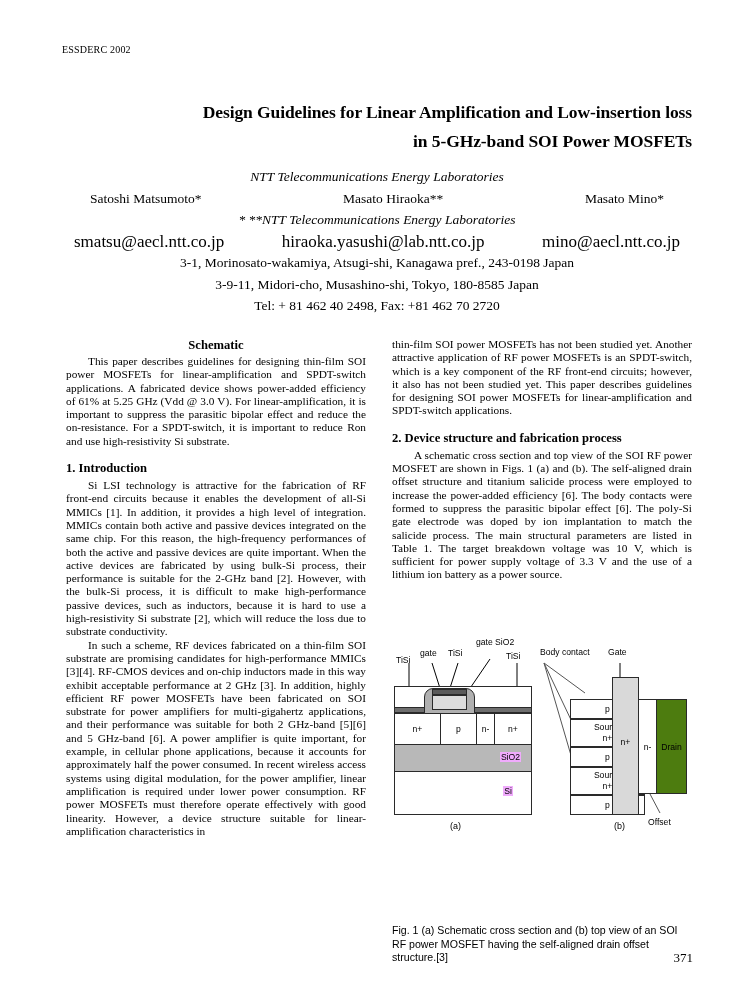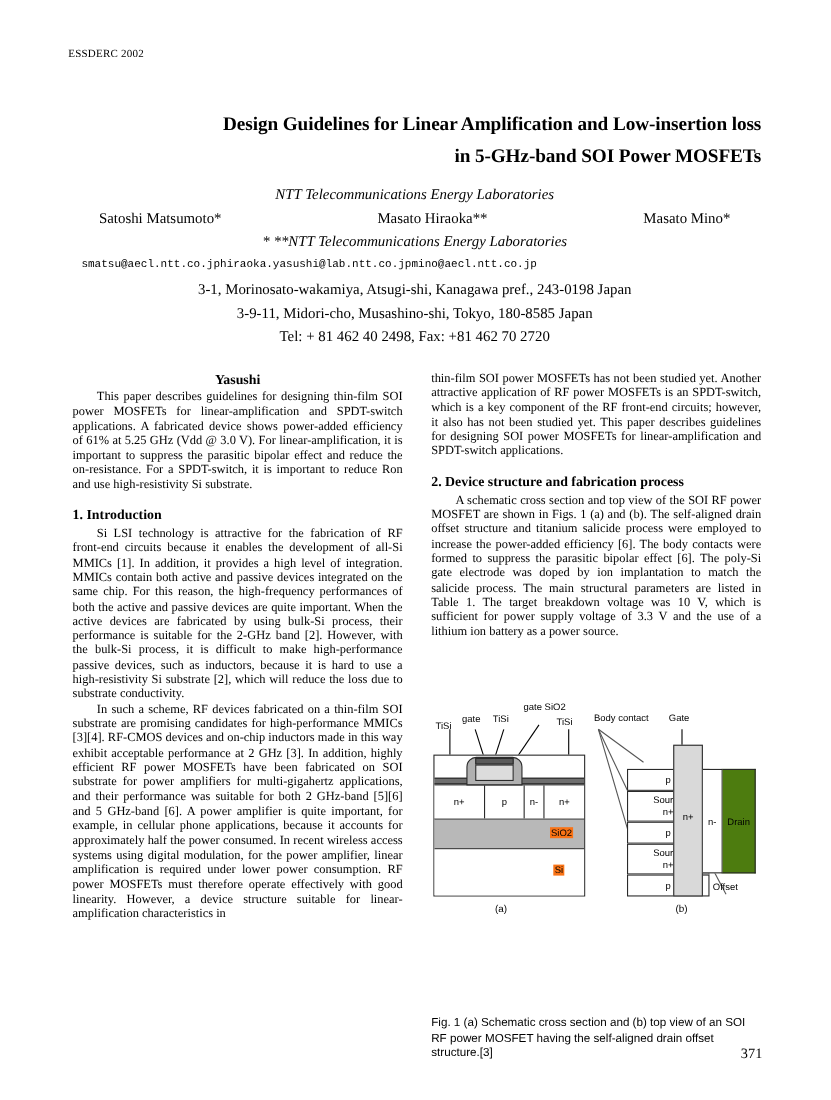--- a/index.html
+++ b/index.html
@@ -57,25 +57,24 @@
   .affil-line { display: block; font-style: italic; }
   .author-row {
     display: flex;
     justify-content: space-between;
     padding: 0 28px;
     box-sizing: border-box;
     align-items: center;
   }
   .email-row {
     display: flex;
-    justify-content: flex-start;
+    justify-content: space-between;
     padding: 0 12px;
     box-sizing: border-box;
-    font-size: 10px;
-    font-family: Liberation Mono, monospace;
+    font-size: 17px;
   }
 
   
   #address-block {
     position: absolute;
     left: 62px;
     top: 252px;
     width: 630px;
     text-align: center;
     font-size: 13.5px;
@@ -187,21 +186,21 @@
     align-items: center;
     justify-content: center;
     font-family: "Liberation Sans", sans-serif;
     font-size: 8.6px;
     border-right: 1px solid #2a2a2a;
   }
   .layer-name {
     position: absolute;
     font-family: "Liberation Sans", sans-serif;
     font-size: 8.6px;
-    background: #f97316;
+    background: #f0abfc;
     padding: 0 1px;
   }
   #gate-stack {
     position: absolute;
     left: 29px;
     bottom: 100px;
     width: 51px;
     height: 26px;
   }
   #gate-body {
@@ -353,21 +352,21 @@
     </div>
   </div>
 
   <div id="address-block">
     <div>3-1, Morinosato-wakamiya, Atsugi-shi, Kanagawa pref., 243-0198 Japan</div>
     <div>3-9-11, Midori-cho, Musashino-shi, Tokyo, 180-8585 Japan</div>
     <div>Tel: + 81 462 40 2498,  Fax: +81 462 70 2720</div>
   </div>
 
   <div class="column" id="col-left">
-    <div class="sec-abstract-head">Yasushi</div>
+    <div class="sec-abstract-head">Schematic</div>
     <p class="body-par">This paper describes guidelines for designing thin-film SOI power MOSFETs for linear-amplification and SPDT-switch applications. A fabricated device shows power-added efficiency of 61% at 5.25 GHz (Vdd @ 3.0 V). For linear-amplification, it is important to suppress the parasitic bipolar effect and reduce the on-resistance. For a SPDT-switch, it is important to reduce Ron and use high-resistivity Si substrate.</p>
     <div class="sec-head">1. Introduction</div>
     <p class="body-par">Si LSI technology is attractive for the fabrication of RF front-end circuits because it enables the development of all-Si MMICs [1]. In addition, it provides a high level of integration. MMICs contain both active and passive devices integrated on the same chip. For this reason, the high-frequency performances of both the active and passive devices are quite important. When the active devices are fabricated by using bulk-Si process, their performance is suitable for the 2-GHz band [2]. However, with the bulk-Si process, it is difficult to make high-performance passive devices, such as inductors, because it is hard to use a high-resistivity Si substrate [2], which will reduce the loss due to substrate conductivity.</p>
     <p class="body-par">In such a scheme, RF devices fabricated on a thin-film SOI substrate are promising candidates for high-performance MMICs [3][4]. RF-CMOS devices and on-chip inductors made in this way exhibit acceptable performance at 2 GHz [3]. In addition, highly efficient RF power MOSFETs have been fabricated on SOI substrate for power amplifiers for multi-gigahertz applications, and their performance was suitable for both 2 GHz-band [5][6] and 5 GHz-band [6]. A power amplifier is quite important, for example, in cellular phone applications, because it accounts for approximately half the power consumed. In recent wireless access systems using digital modulation, for the power amplifier, linear amplification is required under lower power consumption. RF power MOSFETs must therefore operate effectively with good linearity. However, a device structure suitable for linear-amplification characteristics in</p>
   </div>
 
   <div class="column" id="col-right">
     <p class="body-par noindent">thin-film SOI power MOSFETs has not been studied yet. Another attractive application of RF power MOSFETs is an SPDT-switch, which is a key component of the RF front-end circuits; however, it also has not been studied yet. This paper describes guidelines for designing SOI power MOSFETs for linear-amplification and SPDT-switch applications.</p>
     <div class="sec-head">2. Device structure and fabrication process</div>
     <p class="body-par">A schematic cross section and top view of the SOI RF power MOSFET are shown in Figs. 1 (a) and (b). The self-aligned drain offset structure and titanium salicide process were employed to increase the power-added efficiency [6]. The body contacts were formed to suppress the parasitic bipolar effect [6]. The poly-Si gate electrode was doped by ion implantation to match the salicide process. The main structural parameters are listed in Table 1. The target breakdown voltage was 10 V, which is sufficient for power supply voltage of 3.3 V and the use of a lithium ion battery as a power source.</p>
@@ -415,21 +414,21 @@
       <div id="gate-stack">
         <div id="gate-body"></div>
         <div id="gate-poly"></div>
         <div id="gate-tisi"></div>
       </div>
     </div>
     <div class="fig-sublabel" style="left:58px; top:176px;">(a)</div>
 
     <div class="fig-label" style="left:148px; top:2px;">Body contact</div>
     <div class="fig-label" style="left:216px; top:2px;">Gate</div>
-    <div class="fig-label" style="left:256px; top:156px;">Offset</div>
+    <div class="fig-label" style="left:256px; top:172px;">Offset</div>
 
     <div id="fig-b">
       <div class="tv-box" style="left:10px; top:22px;  width:75px; height:20px;">p</div>
       <div class="tv-box" style="left:10px; top:42px;  width:75px; height:28px;">
         <span>Source</span>
         <span>n+</span>
       </div>
       <div class="tv-box" style="left:10px; top:70px;  width:75px; height:20px;">p</div>
       <div class="tv-box" style="left:10px; top:90px;  width:75px; height:28px;">
         <span>Source</span>

